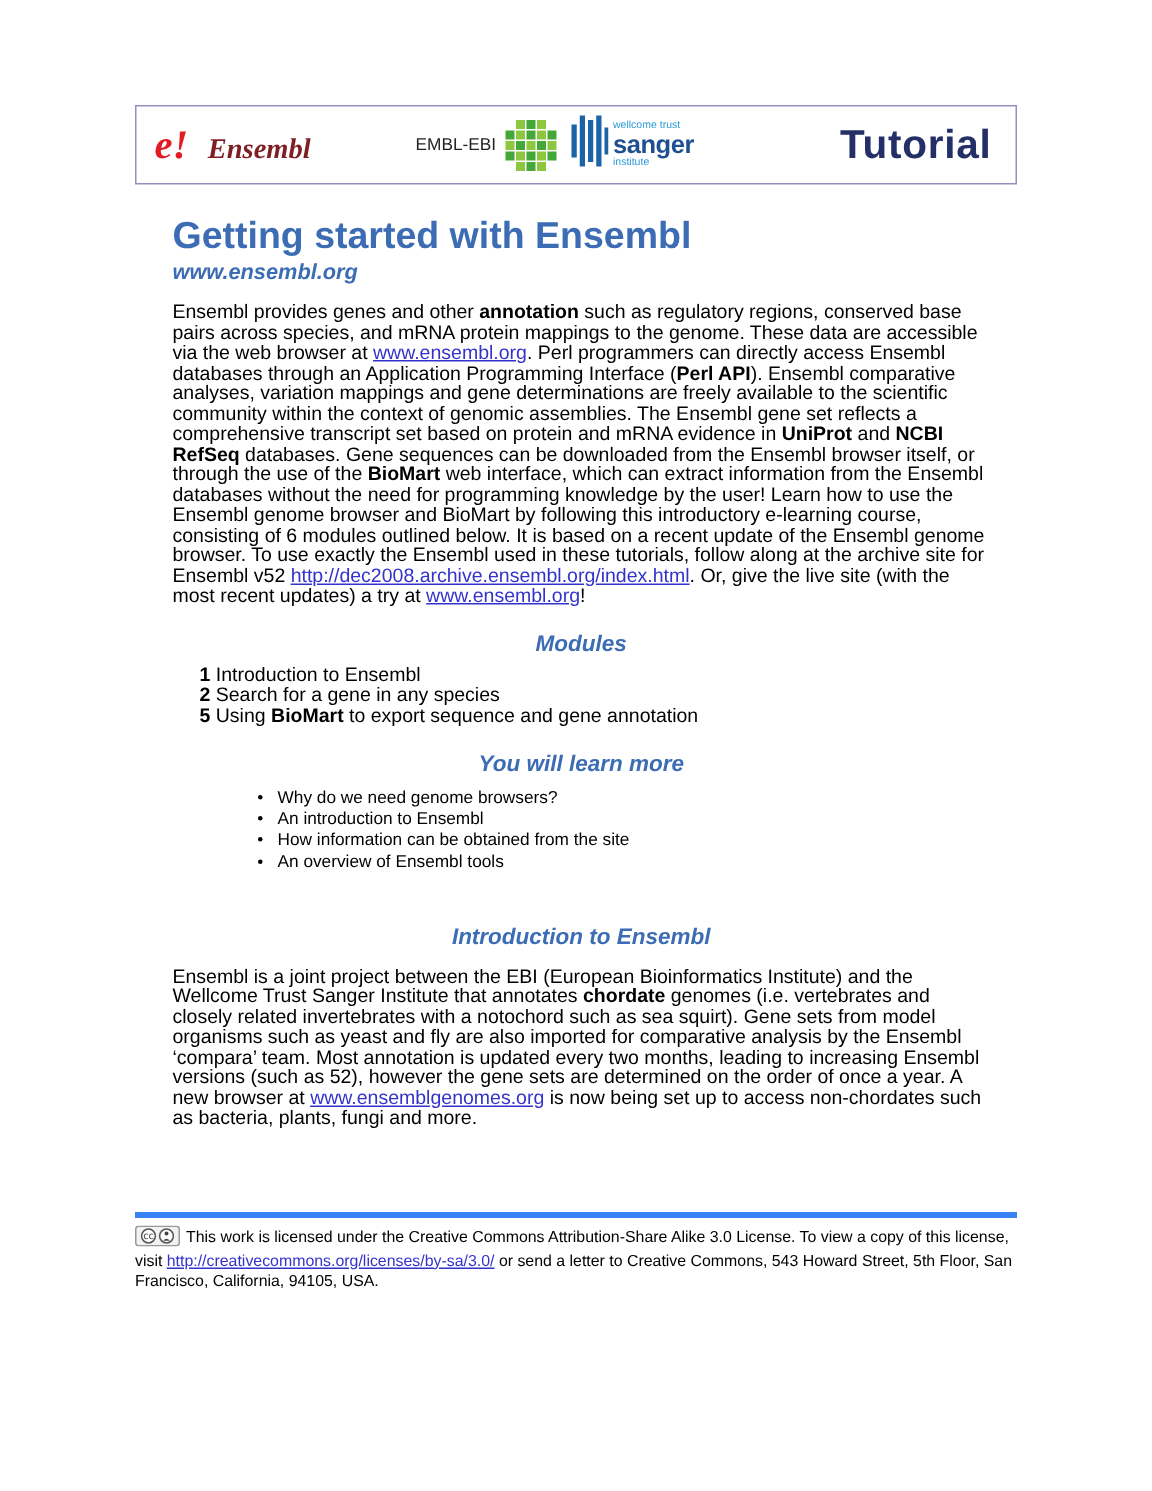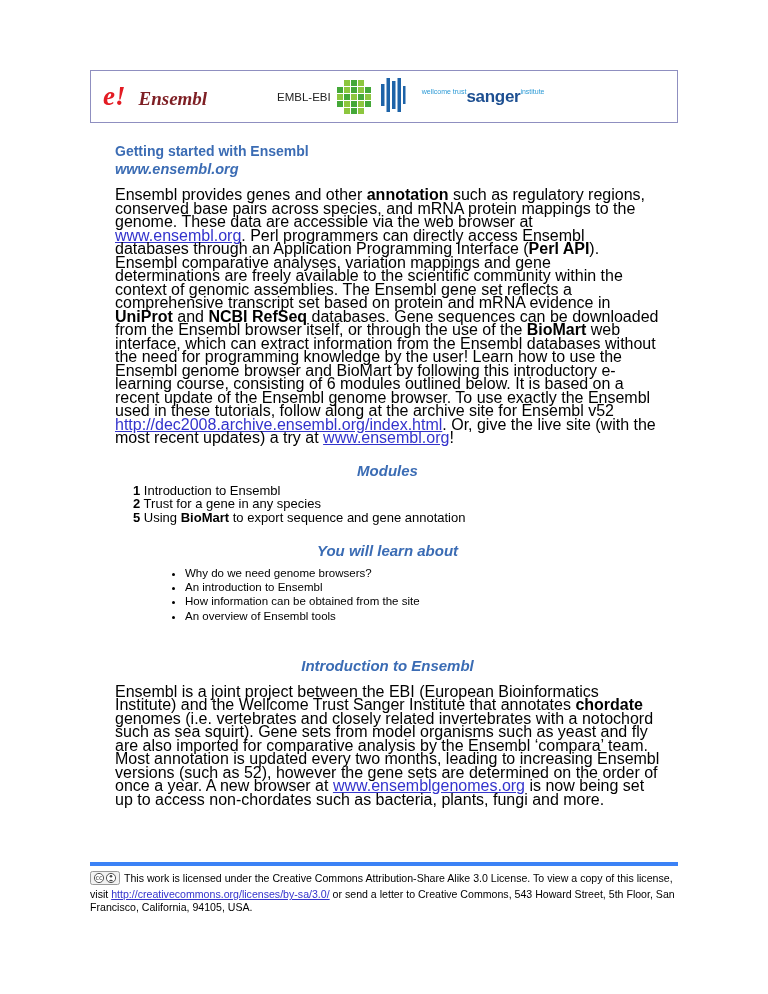--- a/index.html
+++ b/index.html
@@ -16,30 +16,30 @@
     margin:70px 90px 0 90px; width:588px; height:53px;
     border:1px solid #8f8fc0; background:#fff;
     display:flex; align-items:center; padding:0 16px 0 12px;
   }
   .logo-ensembl { display:flex; align-items:baseline; width:150px; }
   .logo-ensembl .e    { font-family:"Liberation Serif","DejaVu Serif",serif; font-style:italic; font-weight:bold; font-size:27px; color:var(--ensembl-red,#e31b23); }
   .logo-ensembl .name { font-family:"Liberation Serif","DejaVu Serif",serif; font-style:italic; font-weight:bold; font-size:19px; color:var(--ensembl-maroon,#7e1f24); margin-left:13px; }
   .embl { font-size:11.5px; color:#222; margin-left:24px; white-space:nowrap; }
   .ebi-icon { margin-left:5px; display:flex; align-items:center; }
   .sanger { display:flex; align-items:center; margin-left:8px; }
-  .sanger-text { display:flex; line-height:1.05; margin-left:16px; }
+  .sanger-text { display:flex; flex-direction:column; line-height:1.05; margin-left:3px; }
   .sanger-top, .sanger-bottom { font-size:7px; color:var(--sanger-light,#2e9bd6); }
   .sanger-name { font-size:17px; font-weight:bold; color:var(--sanger-blue,#1d4f91); letter-spacing:-0.3px; }
   .tutorial { margin-left:auto; font-size:27px; font-weight:bold; color:var(--tutorial,#232f66); letter-spacing:0.5px; }
 
   
   .content { margin:20px 108px 0 115px; }
-  .title    { font-size:14px; font-weight:bold; color:var(--heading,#3b6cb4); }
+  .title    { font-size:25px; font-weight:bold; color:var(--heading,#3b6cb4); }
   .subtitle { font-size:14.5px; font-weight:bold; font-style:italic; color:var(--heading,#3b6cb4); margin-top:2px; }
-  .body-text { font-size:16px; line-height:13.5px; margin-top:11px; }
+  .body-text { font-size:13px; line-height:13.5px; margin-top:11px; }
   .b { font-weight:bold; }
   .doc-link { color:var(--link,#3333cc); text-decoration:underline; cursor:pointer; }
   .section-h { font-size:15px; font-weight:bold; font-style:italic; color:var(--heading,#3b6cb4); margin-top:17px;text-align:center; }
   .module-list { margin:5px 0 0 18px; }
   .module-item { font-size:13px; line-height:13.8px; }
   .module1-h { font-size:22px; font-weight:bold; color:var(--heading,#3b6cb4); margin-top:22px; }
   .bullets { margin:7px 0 0 0; padding-left:70px; list-style:disc; }
   .bullets li { font-size:11.5px; line-height:14.2px; }
   .intro-h { margin-top:34px; }
 
@@ -93,37 +93,38 @@
           <rect x="17.5" y="1" width="3.5" height="34" fill="#1d63a8"></rect>
           <rect x="23" y="9" width="2.5" height="18" fill="#1d63a8"></rect>
         </svg>
       </span>
       <span class="sanger-text">
         <span class="sanger-top">wellcome trust</span>
         <span class="sanger-name">sanger</span>
         <span class="sanger-bottom">institute</span>
       </span>
     </div>
+    <div class="tutorial">Tutorial</div>
   </div>
 
   <div class="content">
     <h1 class="title">Getting started with Ensembl</h1>
     <div class="subtitle">www.ensembl.org</div>
 
     <p class="body-text"><span>Ensembl provides genes and other </span><span class="b">annotation</span><span> such as regulatory regions, conserved base pairs across species, and mRNA protein mappings to the genome.  These data are accessible via the web browser at </span><a href="#" class="doc-link">www.ensembl.org</a><span>.  Perl programmers can directly access Ensembl databases through an Application Programming Interface (</span><span class="b">Perl API</span><span>).  Ensembl comparative analyses, variation mappings and gene determinations are freely available to the scientific community within the context of genomic assemblies.  The Ensembl gene set reflects a comprehensive transcript set based on protein and mRNA evidence in </span><span class="b">UniProt</span><span> and </span><span class="b">NCBI RefSeq</span><span> databases.  Gene sequences can be downloaded from the Ensembl browser itself, or through the use of the </span><span class="b">BioMart</span><span> web interface, which can extract information from the Ensembl databases without the need for programming knowledge by the user!  Learn how to use the Ensembl genome browser and BioMart by following this introductory e-learning course, consisting of 6 modules outlined below.  It is based on a recent update of the Ensembl genome browser.  To use exactly the Ensembl used in these tutorials, follow along at the archive site for Ensembl v52 </span><a href="#" class="doc-link">http://dec2008.archive.ensembl.org/index.html</a><span>.  Or, give the live site (with the most recent updates) a try at </span><a href="#" class="doc-link">www.ensembl.org</a><span>!</span></p>
 
     <h3 class="section-h">Modules</h3>
     <div class="module-list">
       <div class="module-item"><span class="b">1</span><span> Introduction to Ensembl</span></div>
-      <div class="module-item"><span class="b">2</span><span> Trust for a gene in any species</span></div>
+      <div class="module-item"><span class="b">2</span><span> Search for a gene in any species</span></div>
       <div class="module-item"><span class="b">5</span><span> Using </span><span class="b">BioMart</span><span> to export sequence and gene annotation</span></div>
     </div>
 
 
-    <h3 class="section-h">You will learn about</h3>
+    <h3 class="section-h">You will learn more</h3>
     <ul class="bullets">
       <li>Why do we need genome browsers?</li>
       <li>An introduction to Ensembl</li>
       <li>How information can be obtained from the site</li>
       <li>An overview of Ensembl tools</li>
     </ul>
 
     <h3 class="section-h intro-h">Introduction to Ensembl</h3>
     <p class="body-text"><span>Ensembl is a joint project between the EBI (European Bioinformatics Institute) and the Wellcome Trust Sanger Institute that annotates </span><span class="b">chordate</span><span> genomes (i.e. vertebrates and closely related invertebrates with a notochord such as sea squirt).  Gene sets from model organisms such as yeast and fly are also imported for comparative analysis by the Ensembl ‘compara’ team.  Most annotation is updated every two months, leading to increasing Ensembl versions (such as 52), however the gene sets are determined on the order of once a year.  A new browser at </span><a href="#" class="doc-link">www.ensemblgenomes.org</a><span> is now being set up to access non-chordates such as bacteria, plants, fungi and more.</span></p>
   </div>

